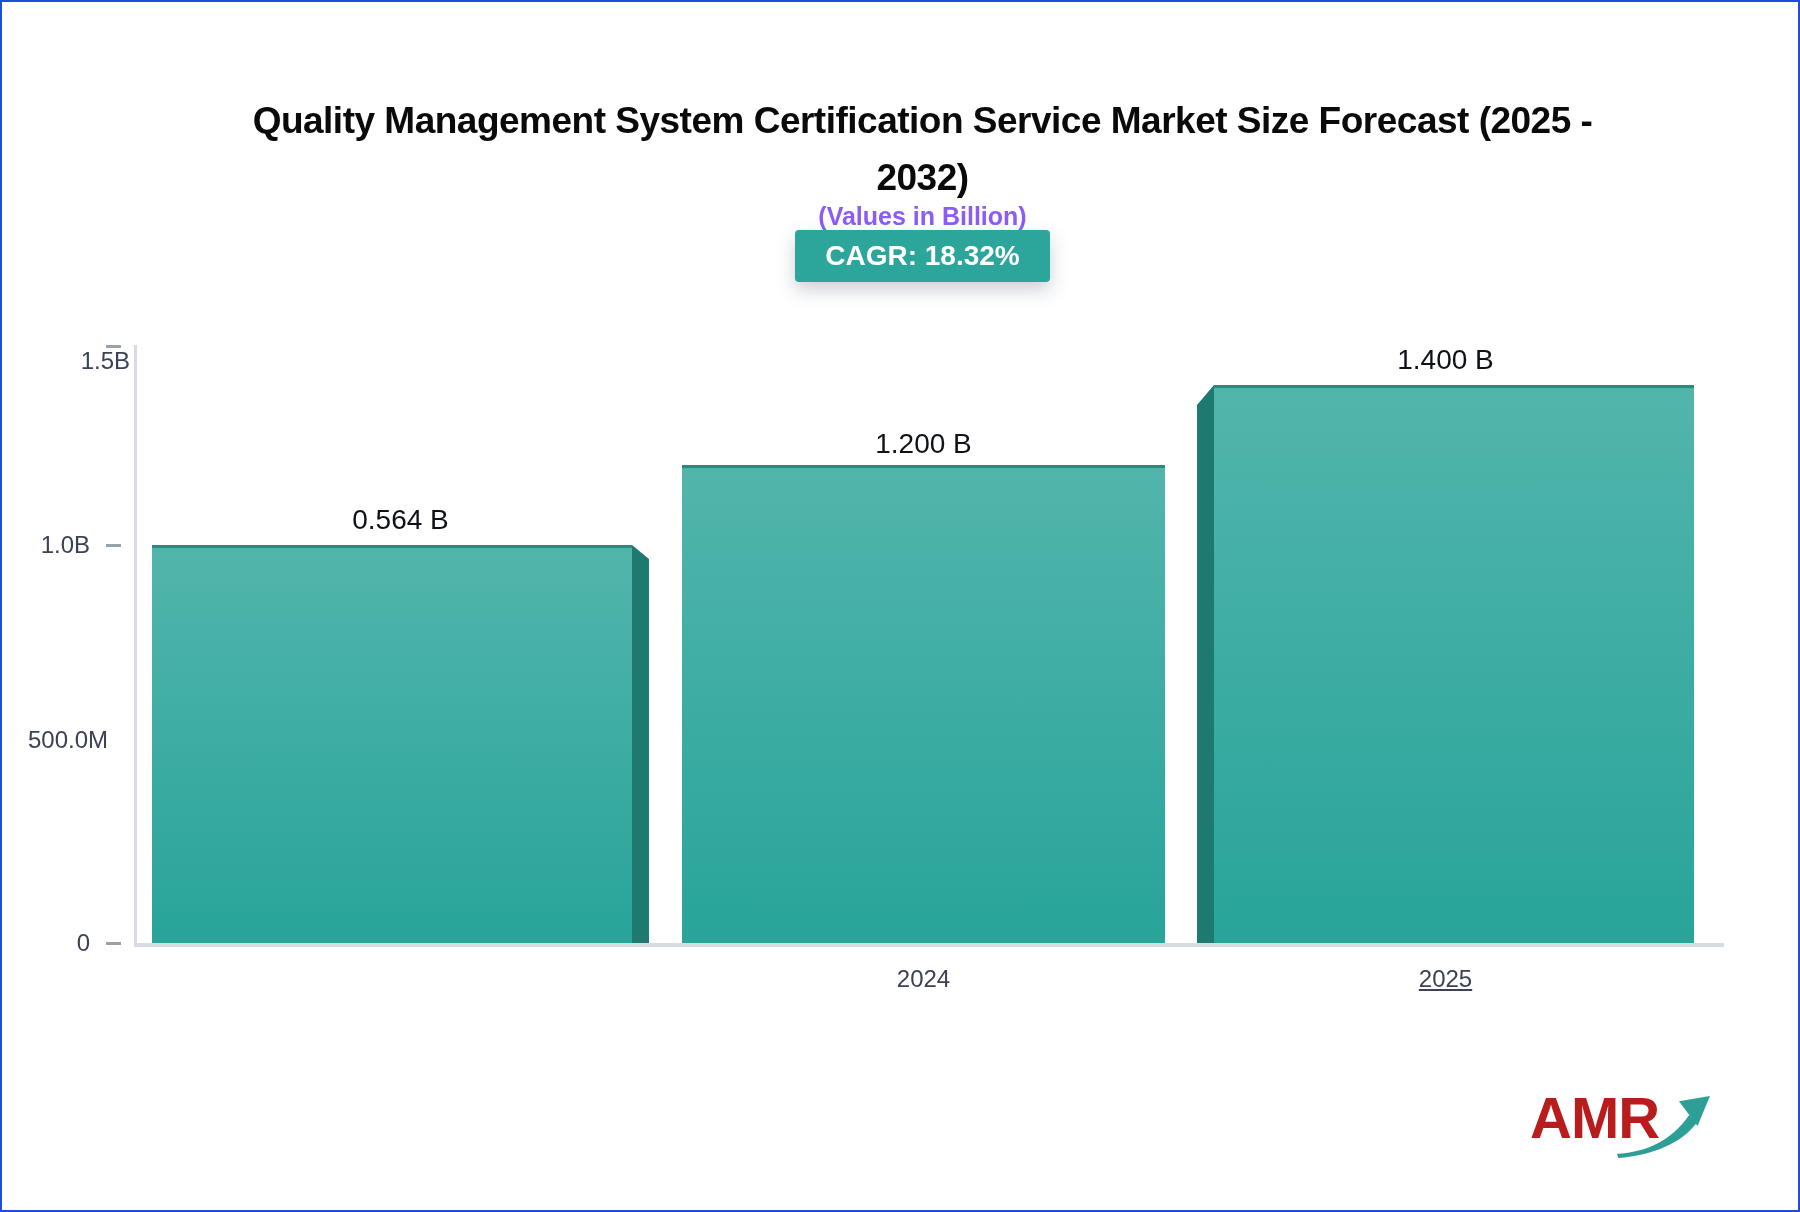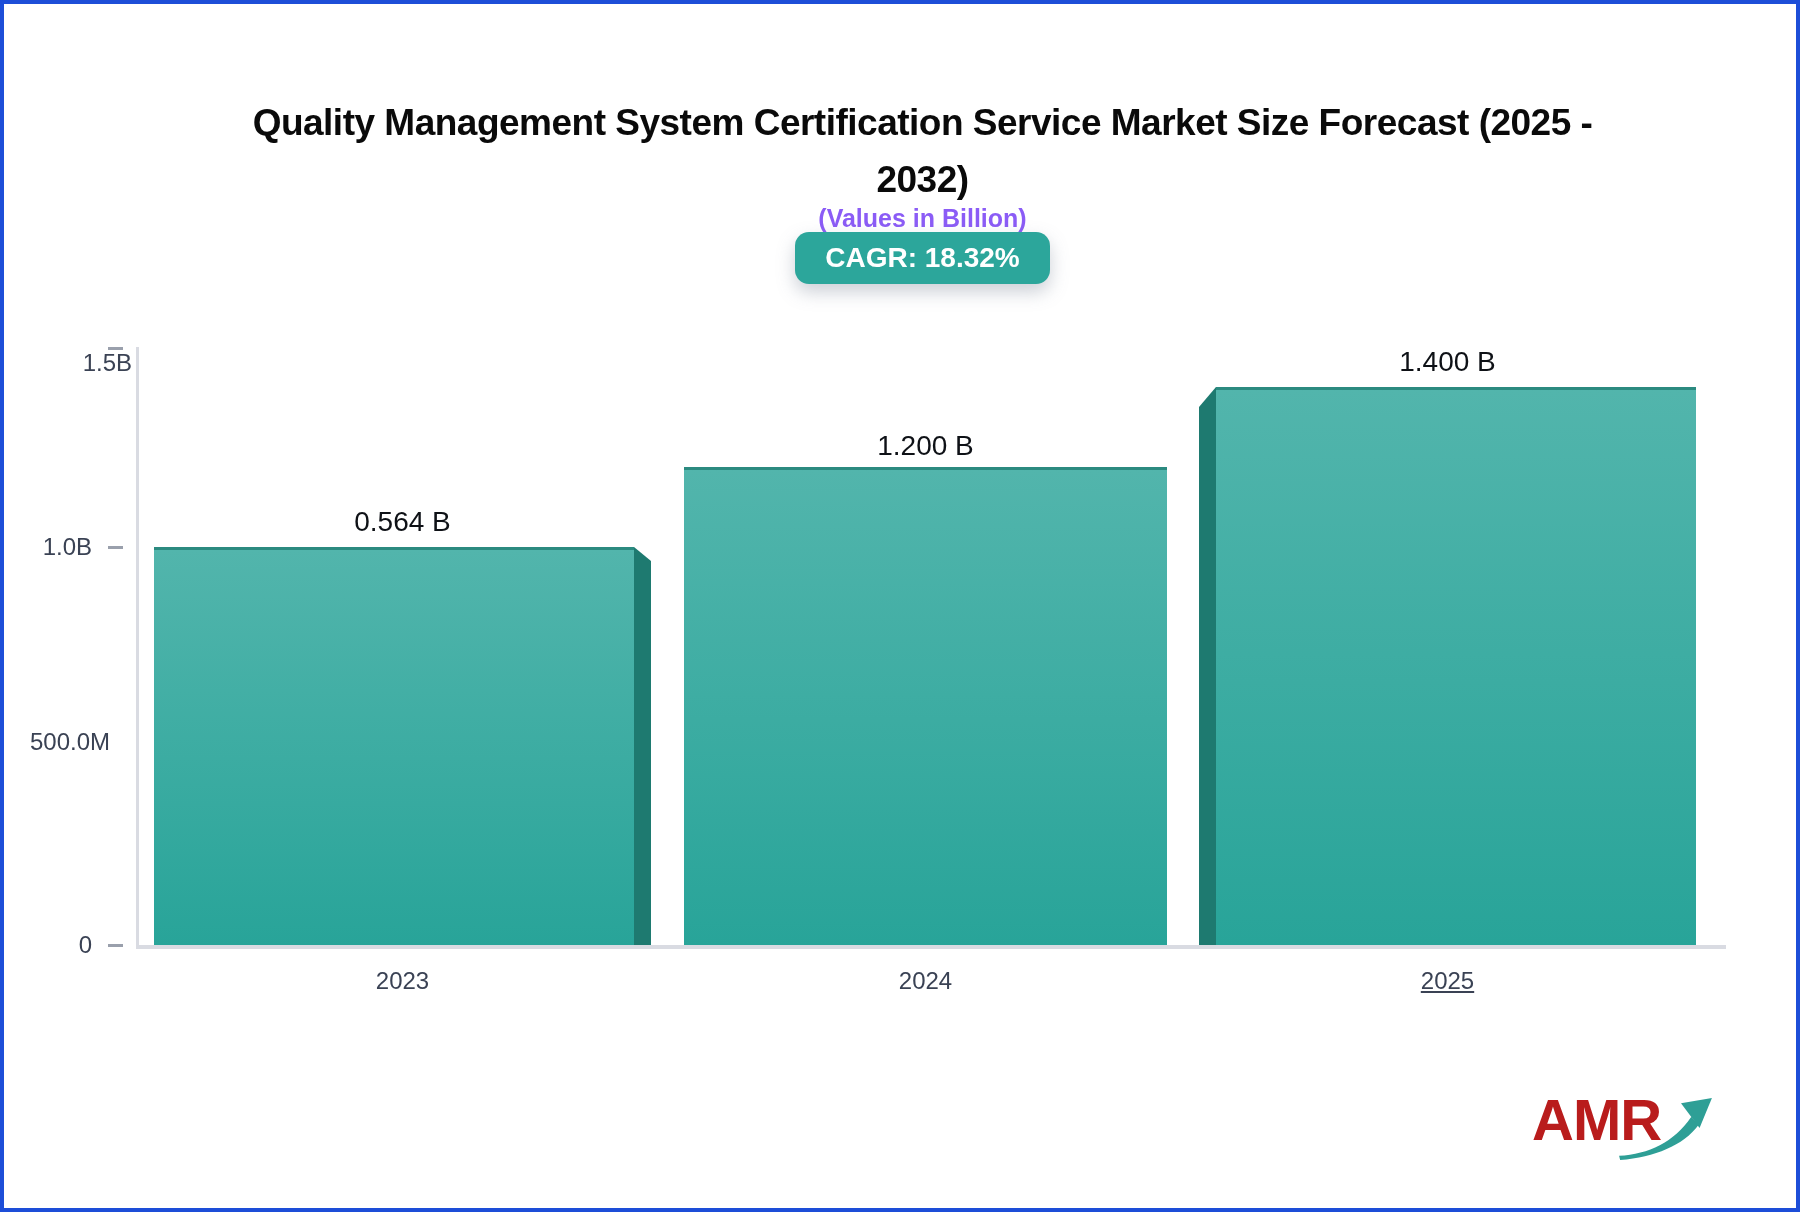--- a/index.html
+++ b/index.html
@@ -1,40 +1,40 @@
 <!DOCTYPE html>
 <html><head>
 <meta charset="utf-8">
 <style>
   html,body{margin:0;padding:0;background:#f4f5f7;}
   .card{
     position:relative;
     width:1800px;height:1212px;
     background:#ffffff;
-    border:4px solid #1d4ed8;
+    border:2px solid #1d4ed8;
     box-sizing:border-box;
     font-family:"Liberation Sans", sans-serif;
     overflow:hidden;
   }
   .centered{position:absolute;left:45px;right:0;text-align:center;}
   .chart-title{
     top:90px;
     font-size:37px;font-weight:700;color:#0a0a0a;
     line-height:57px;letter-spacing:-0.5px;
   }
   .chart-subtitle{
     top:200px;
     font-size:25px;font-weight:700;color:#8b5cf6;
   }
   .badge-wrap{top:228px;}
   .cagr-badge{
     display:inline-block;
     background:#2ca69b;color:#ffffff;
     font-size:28px;font-weight:700;line-height:34px;
-    padding:9px 30px;border-radius:14px;
+    padding:9px 30px;border-radius:4px;
     box-shadow:0 8px 18px rgba(110,120,140,0.35);
   }
   
   .y-axis-line{position:absolute;left:132px;top:343px;width:3px;height:602px;background:#d9dbe2;}
   .x-axis-line{position:absolute;left:132px;top:941px;width:1590px;height:4px;background:#d9dbe2;}
   .tick{position:absolute;left:104px;width:15px;height:3px;background:#9aa0ac;}
   .tick.t-15{top:343px;}
   .tick.t-10{top:542px;}
   .tick.t-0{top:940px;}
   .ylab{
@@ -115,21 +115,20 @@
 
   <div class="bar-face b2-face"></div>
 
   <div class="bar-side b3-side"></div>
   <div class="bar-face b3-face"></div>
 
   <div class="val-label v1">0.564 B</div>
   <div class="val-label v2">1.200 B</div>
   <div class="val-label v3">1.400 B</div>
 
-  <div class="xlab x1">2023</div>
   <div class="xlab x2">2024</div>
   <div class="xlab x3">2025</div>
 
   <div class="logo">
     <div class="logo-text">AMR</div>
     <svg class="logo-arrow" viewBox="0 0 95 62" xmlns="http://www.w3.org/2000/svg">
       <path d="M3,58 C32,56 56,45 73,20 L80,28 C65,48 38,59 4,62 Z" fill="#2e9f96"></path>
       <polygon points="63,7 93,2 81,31" fill="#2e9f96"></polygon>
     </svg>
   </div>

